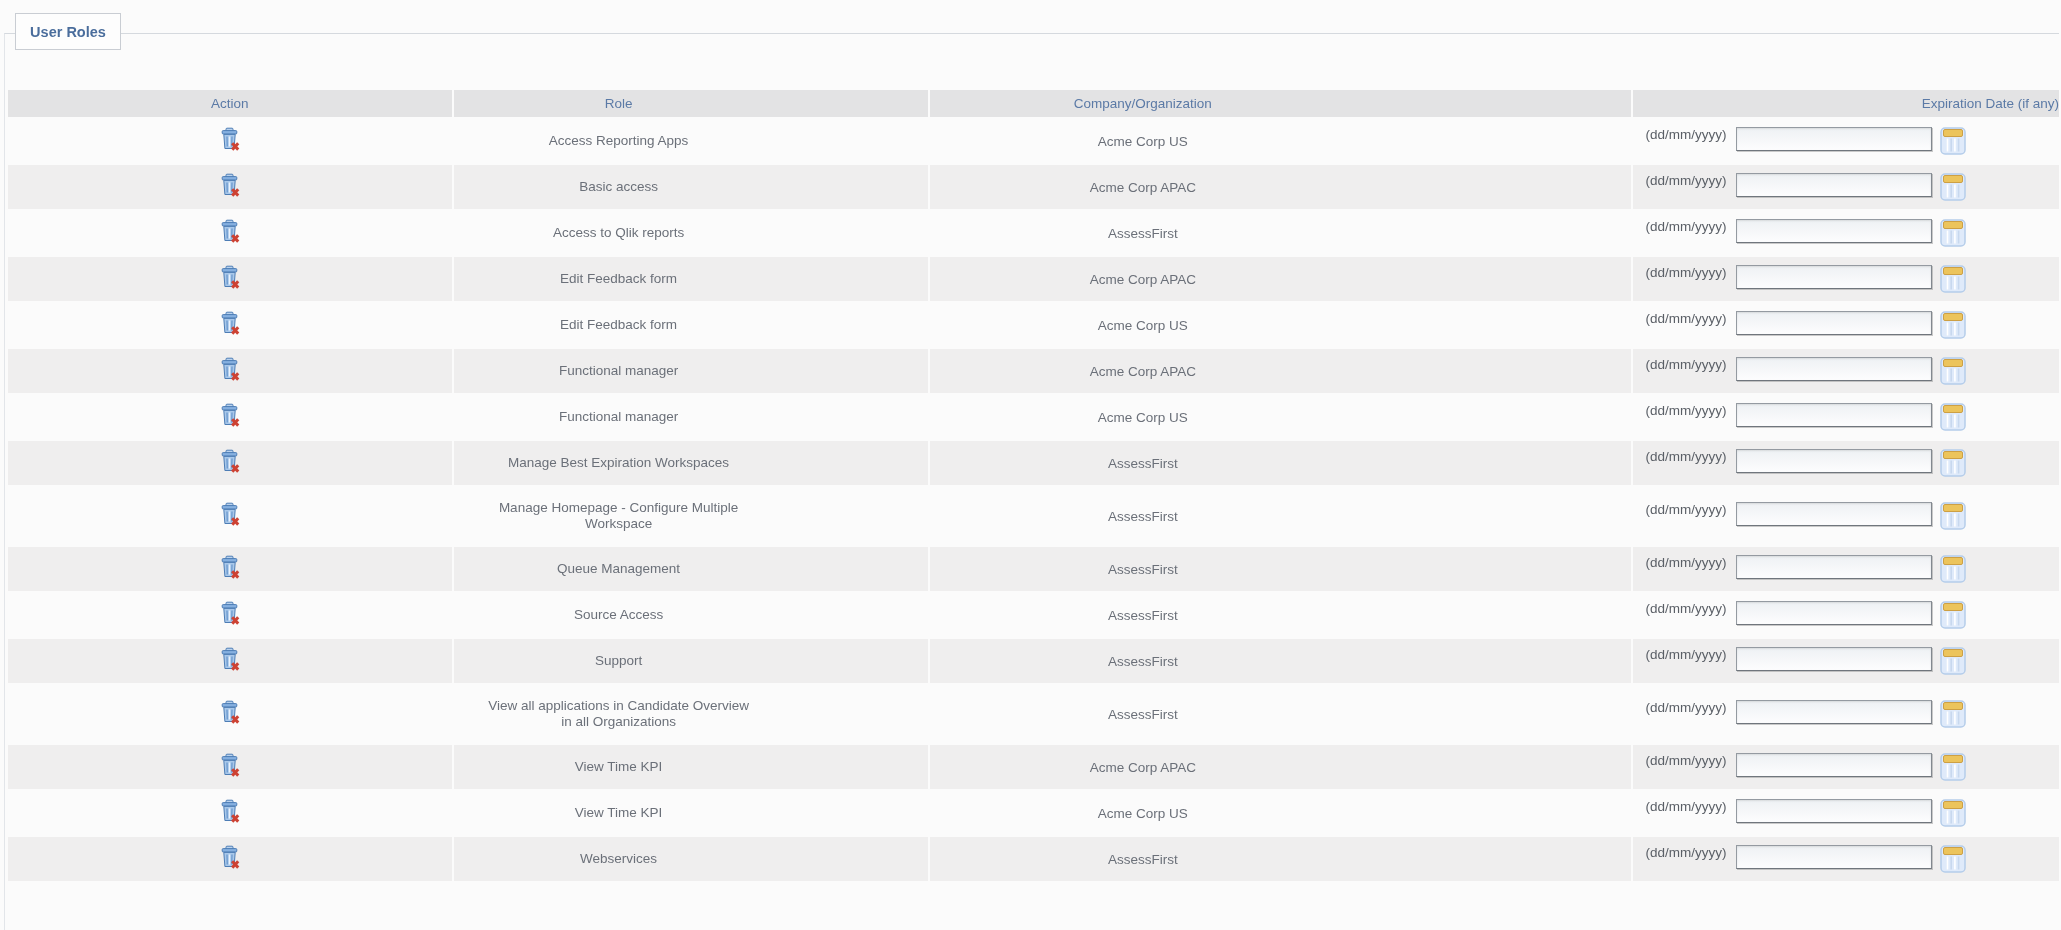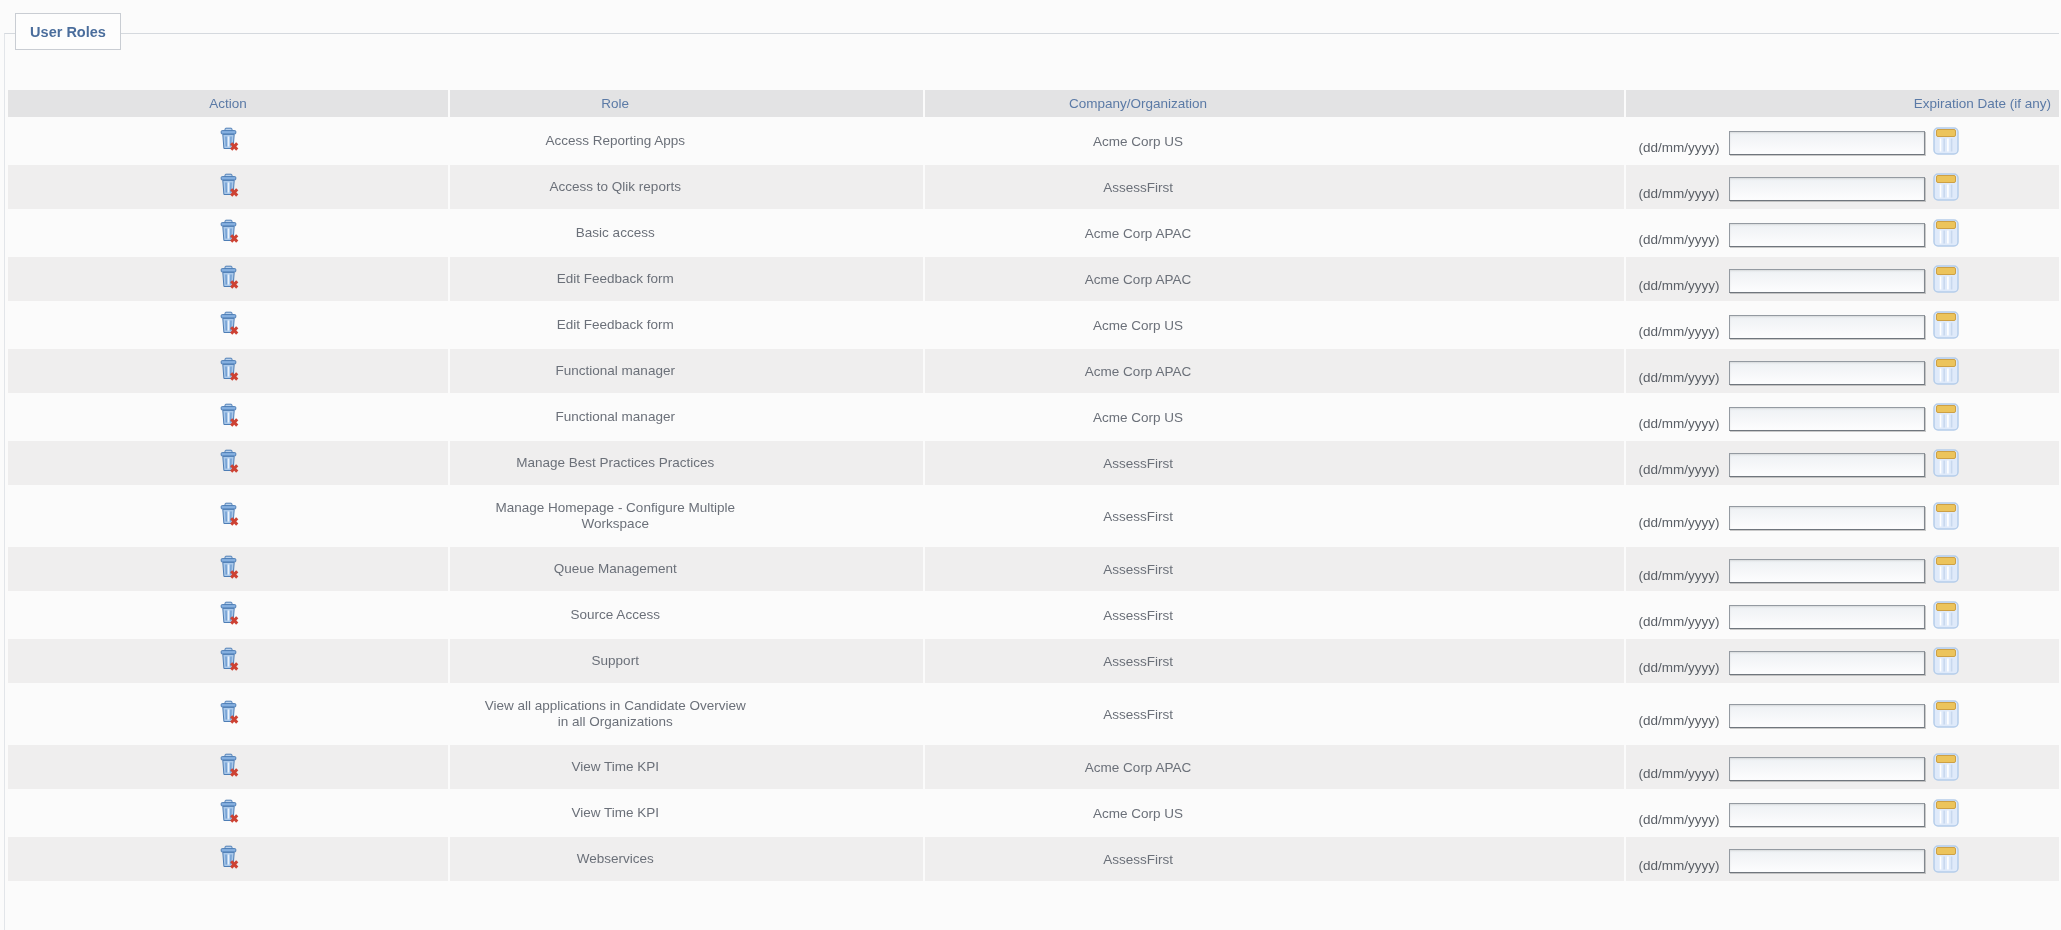--- a/index.html
+++ b/index.html
@@ -39,31 +39,31 @@
     color:#5b7aa6;
     font-weight:normal;
     font-size:13.5px;
   }
   .col-action { width:450px; text-align:center; }
   .col-role { width:445px;padding-left:32px; }
   .col-company { width:706px;margin-left:44px; }
   .col-exp { width:427px; }
   .role-inner { width:266px; text-align:center; line-height:16px; }
   .company-inner { width:426px; text-align:center; }
-  th.col-exp { text-align:right; padding-right:8px; }
+  th.col-exp { text-align:right; padding-right:0; }
   tbody td {
     height:44px;
     font-size:13.5px;
     color:#6b7079;
     background:#fbfbfb;
   }
   tbody tr:nth-child(even) td { background:#efeeee; }
   tbody tr.tall td { height:58px; }
   .trash-btn { display:inline-block; line-height:0; cursor:pointer; }
-  .exp-wrap { display:flex; align-items:flex-end; padding-left:12px; }
+  .exp-wrap { display:flex; align-items:flex-start; padding-left:12px; }
   .fmt { color:#5a5f66; margin-right:10px; white-space:nowrap; font-size:13.5px; }
   .date-input {
     width:186px; height:20px;
     border:1px solid #949aa1;
     border-bottom-color:#70767d;
     border-right-color:#82888f;
     background:linear-gradient(#eef1f4,#fdfdfe);
     box-shadow:inset 0 1px 2px rgba(0,0,0,.10), 1px 1px 0 rgba(140,140,140,.45);
     margin-right:8px;
     font-size:13px;
@@ -142,20 +142,58 @@
           <path d="M4.8 7.4 L16.2 7.4 L15.1 21.5 L5.9 21.5 Z" fill="#a9c8ea" stroke="#4d7db5" stroke-width="1"></path>
           <line x1="8" y1="9.5" x2="8.3" y2="19.5" stroke="#6f9cd0" stroke-width="1.4"></line>
           <line x1="10.5" y1="9.5" x2="10.5" y2="19.5" stroke="#eaf2fb" stroke-width="1.4"></line>
           <line x1="13" y1="9.5" x2="12.7" y2="19.5" stroke="#6f9cd0" stroke-width="1.4"></line>
           <line x1="13.2" y1="16.2" x2="19.2" y2="22.6" stroke="#cd4233" stroke-width="3"></line>
           <line x1="19.2" y1="16.2" x2="13.2" y2="22.6" stroke="#cd4233" stroke-width="3"></line>
         </svg>
       </span>
     </td>
     <td class="col-role">
+      <div class="role-inner">Basic access</div>
+    </td>
+    <td class="col-company">
+      <div class="company-inner">Acme Corp APAC</div>
+    </td>
+    <td class="col-exp">
+      <div class="exp-wrap">
+        <span class="fmt">(dd/mm/yyyy)</span>
+        <input type="text" class="date-input" value="" style="">
+        <span class="cal-btn">
+          <svg width="26" height="28" viewBox="0 0 26 28">
+            <rect x="1" y="1" width="24" height="26" rx="4" fill="#dfeafa" stroke="#b5cdea" stroke-width="1.5"></rect>
+            <rect x="3.5" y="2.5" width="19" height="7" rx="1.5" fill="#ecc45c" stroke="#cda045" stroke-width="1"></rect>
+            <line x1="7.5" y1="11.5" x2="7.5" y2="24.5" stroke="#ffffff" stroke-width="1.6"></line>
+            <line x1="11.2" y1="11.5" x2="11.2" y2="24.5" stroke="#c8d8ee" stroke-width="1.6"></line>
+            <line x1="14.9" y1="11.5" x2="14.9" y2="24.5" stroke="#ffffff" stroke-width="1.6"></line>
+            <line x1="18.6" y1="11.5" x2="18.6" y2="24.5" stroke="#c8d8ee" stroke-width="1.6"></line>
+          </svg>
+        </span>
+      </div>
+    </td>
+  </tr>
+      <tr class="data-row">
+    <td class="col-action">
+      <span class="trash-btn">
+        <svg width="21" height="25" viewBox="0 0 21 25">
+          <rect x="7" y="1.2" width="7" height="3" rx="1" fill="#b9d2ee" stroke="#4d7db5" stroke-width="1"></rect>
+          <rect x="3.2" y="3.6" width="14.6" height="3.4" rx="1" fill="#86b0e0" stroke="#4d7db5" stroke-width="1"></rect>
+          <path d="M4.8 7.4 L16.2 7.4 L15.1 21.5 L5.9 21.5 Z" fill="#a9c8ea" stroke="#4d7db5" stroke-width="1"></path>
+          <line x1="8" y1="9.5" x2="8.3" y2="19.5" stroke="#6f9cd0" stroke-width="1.4"></line>
+          <line x1="10.5" y1="9.5" x2="10.5" y2="19.5" stroke="#eaf2fb" stroke-width="1.4"></line>
+          <line x1="13" y1="9.5" x2="12.7" y2="19.5" stroke="#6f9cd0" stroke-width="1.4"></line>
+          <line x1="13.2" y1="16.2" x2="19.2" y2="22.6" stroke="#cd4233" stroke-width="3"></line>
+          <line x1="19.2" y1="16.2" x2="13.2" y2="22.6" stroke="#cd4233" stroke-width="3"></line>
+        </svg>
+      </span>
+    </td>
+    <td class="col-role">
       <div class="role-inner">Access to Qlik reports</div>
     </td>
     <td class="col-company">
       <div class="company-inner">AssessFirst</div>
     </td>
     <td class="col-exp">
       <div class="exp-wrap">
         <span class="fmt">(dd/mm/yyyy)</span>
         <input type="text" class="date-input" value="" style="">
         <span class="cal-btn">
@@ -180,21 +218,21 @@
           <path d="M4.8 7.4 L16.2 7.4 L15.1 21.5 L5.9 21.5 Z" fill="#a9c8ea" stroke="#4d7db5" stroke-width="1"></path>
           <line x1="8" y1="9.5" x2="8.3" y2="19.5" stroke="#6f9cd0" stroke-width="1.4"></line>
           <line x1="10.5" y1="9.5" x2="10.5" y2="19.5" stroke="#eaf2fb" stroke-width="1.4"></line>
           <line x1="13" y1="9.5" x2="12.7" y2="19.5" stroke="#6f9cd0" stroke-width="1.4"></line>
           <line x1="13.2" y1="16.2" x2="19.2" y2="22.6" stroke="#cd4233" stroke-width="3"></line>
           <line x1="19.2" y1="16.2" x2="13.2" y2="22.6" stroke="#cd4233" stroke-width="3"></line>
         </svg>
       </span>
     </td>
     <td class="col-role">
-      <div class="role-inner">Basic access</div>
+      <div class="role-inner">Edit Feedback form</div>
     </td>
     <td class="col-company">
       <div class="company-inner">Acme Corp APAC</div>
     </td>
     <td class="col-exp">
       <div class="exp-wrap">
         <span class="fmt">(dd/mm/yyyy)</span>
         <input type="text" class="date-input" value="" style="">
         <span class="cal-btn">
           <svg width="26" height="28" viewBox="0 0 26 28">
@@ -221,20 +259,58 @@
           <line x1="13" y1="9.5" x2="12.7" y2="19.5" stroke="#6f9cd0" stroke-width="1.4"></line>
           <line x1="13.2" y1="16.2" x2="19.2" y2="22.6" stroke="#cd4233" stroke-width="3"></line>
           <line x1="19.2" y1="16.2" x2="13.2" y2="22.6" stroke="#cd4233" stroke-width="3"></line>
         </svg>
       </span>
     </td>
     <td class="col-role">
       <div class="role-inner">Edit Feedback form</div>
     </td>
     <td class="col-company">
+      <div class="company-inner">Acme Corp US</div>
+    </td>
+    <td class="col-exp">
+      <div class="exp-wrap">
+        <span class="fmt">(dd/mm/yyyy)</span>
+        <input type="text" class="date-input" value="" style="">
+        <span class="cal-btn">
+          <svg width="26" height="28" viewBox="0 0 26 28">
+            <rect x="1" y="1" width="24" height="26" rx="4" fill="#dfeafa" stroke="#b5cdea" stroke-width="1.5"></rect>
+            <rect x="3.5" y="2.5" width="19" height="7" rx="1.5" fill="#ecc45c" stroke="#cda045" stroke-width="1"></rect>
+            <line x1="7.5" y1="11.5" x2="7.5" y2="24.5" stroke="#ffffff" stroke-width="1.6"></line>
+            <line x1="11.2" y1="11.5" x2="11.2" y2="24.5" stroke="#c8d8ee" stroke-width="1.6"></line>
+            <line x1="14.9" y1="11.5" x2="14.9" y2="24.5" stroke="#ffffff" stroke-width="1.6"></line>
+            <line x1="18.6" y1="11.5" x2="18.6" y2="24.5" stroke="#c8d8ee" stroke-width="1.6"></line>
+          </svg>
+        </span>
+      </div>
+    </td>
+  </tr>
+      <tr class="data-row">
+    <td class="col-action">
+      <span class="trash-btn">
+        <svg width="21" height="25" viewBox="0 0 21 25">
+          <rect x="7" y="1.2" width="7" height="3" rx="1" fill="#b9d2ee" stroke="#4d7db5" stroke-width="1"></rect>
+          <rect x="3.2" y="3.6" width="14.6" height="3.4" rx="1" fill="#86b0e0" stroke="#4d7db5" stroke-width="1"></rect>
+          <path d="M4.8 7.4 L16.2 7.4 L15.1 21.5 L5.9 21.5 Z" fill="#a9c8ea" stroke="#4d7db5" stroke-width="1"></path>
+          <line x1="8" y1="9.5" x2="8.3" y2="19.5" stroke="#6f9cd0" stroke-width="1.4"></line>
+          <line x1="10.5" y1="9.5" x2="10.5" y2="19.5" stroke="#eaf2fb" stroke-width="1.4"></line>
+          <line x1="13" y1="9.5" x2="12.7" y2="19.5" stroke="#6f9cd0" stroke-width="1.4"></line>
+          <line x1="13.2" y1="16.2" x2="19.2" y2="22.6" stroke="#cd4233" stroke-width="3"></line>
+          <line x1="19.2" y1="16.2" x2="13.2" y2="22.6" stroke="#cd4233" stroke-width="3"></line>
+        </svg>
+      </span>
+    </td>
+    <td class="col-role">
+      <div class="role-inner">Functional manager</div>
+    </td>
+    <td class="col-company">
       <div class="company-inner">Acme Corp APAC</div>
     </td>
     <td class="col-exp">
       <div class="exp-wrap">
         <span class="fmt">(dd/mm/yyyy)</span>
         <input type="text" class="date-input" value="" style="">
         <span class="cal-btn">
           <svg width="26" height="28" viewBox="0 0 26 28">
             <rect x="1" y="1" width="24" height="26" rx="4" fill="#dfeafa" stroke="#b5cdea" stroke-width="1.5"></rect>
             <rect x="3.5" y="2.5" width="19" height="7" rx="1.5" fill="#ecc45c" stroke="#cda045" stroke-width="1"></rect>
@@ -256,21 +332,21 @@
           <path d="M4.8 7.4 L16.2 7.4 L15.1 21.5 L5.9 21.5 Z" fill="#a9c8ea" stroke="#4d7db5" stroke-width="1"></path>
           <line x1="8" y1="9.5" x2="8.3" y2="19.5" stroke="#6f9cd0" stroke-width="1.4"></line>
           <line x1="10.5" y1="9.5" x2="10.5" y2="19.5" stroke="#eaf2fb" stroke-width="1.4"></line>
           <line x1="13" y1="9.5" x2="12.7" y2="19.5" stroke="#6f9cd0" stroke-width="1.4"></line>
           <line x1="13.2" y1="16.2" x2="19.2" y2="22.6" stroke="#cd4233" stroke-width="3"></line>
           <line x1="19.2" y1="16.2" x2="13.2" y2="22.6" stroke="#cd4233" stroke-width="3"></line>
         </svg>
       </span>
     </td>
     <td class="col-role">
-      <div class="role-inner">Edit Feedback form</div>
+      <div class="role-inner">Functional manager</div>
     </td>
     <td class="col-company">
       <div class="company-inner">Acme Corp US</div>
     </td>
     <td class="col-exp">
       <div class="exp-wrap">
         <span class="fmt">(dd/mm/yyyy)</span>
         <input type="text" class="date-input" value="" style="">
         <span class="cal-btn">
           <svg width="26" height="28" viewBox="0 0 26 28">
@@ -294,97 +370,21 @@
           <path d="M4.8 7.4 L16.2 7.4 L15.1 21.5 L5.9 21.5 Z" fill="#a9c8ea" stroke="#4d7db5" stroke-width="1"></path>
           <line x1="8" y1="9.5" x2="8.3" y2="19.5" stroke="#6f9cd0" stroke-width="1.4"></line>
           <line x1="10.5" y1="9.5" x2="10.5" y2="19.5" stroke="#eaf2fb" stroke-width="1.4"></line>
           <line x1="13" y1="9.5" x2="12.7" y2="19.5" stroke="#6f9cd0" stroke-width="1.4"></line>
           <line x1="13.2" y1="16.2" x2="19.2" y2="22.6" stroke="#cd4233" stroke-width="3"></line>
           <line x1="19.2" y1="16.2" x2="13.2" y2="22.6" stroke="#cd4233" stroke-width="3"></line>
         </svg>
       </span>
     </td>
     <td class="col-role">
-      <div class="role-inner">Functional manager</div>
-    </td>
-    <td class="col-company">
-      <div class="company-inner">Acme Corp APAC</div>
-    </td>
-    <td class="col-exp">
-      <div class="exp-wrap">
-        <span class="fmt">(dd/mm/yyyy)</span>
-        <input type="text" class="date-input" value="" style="">
-        <span class="cal-btn">
-          <svg width="26" height="28" viewBox="0 0 26 28">
-            <rect x="1" y="1" width="24" height="26" rx="4" fill="#dfeafa" stroke="#b5cdea" stroke-width="1.5"></rect>
-            <rect x="3.5" y="2.5" width="19" height="7" rx="1.5" fill="#ecc45c" stroke="#cda045" stroke-width="1"></rect>
-            <line x1="7.5" y1="11.5" x2="7.5" y2="24.5" stroke="#ffffff" stroke-width="1.6"></line>
-            <line x1="11.2" y1="11.5" x2="11.2" y2="24.5" stroke="#c8d8ee" stroke-width="1.6"></line>
-            <line x1="14.9" y1="11.5" x2="14.9" y2="24.5" stroke="#ffffff" stroke-width="1.6"></line>
-            <line x1="18.6" y1="11.5" x2="18.6" y2="24.5" stroke="#c8d8ee" stroke-width="1.6"></line>
-          </svg>
-        </span>
-      </div>
-    </td>
-  </tr>
-      <tr class="data-row">
-    <td class="col-action">
-      <span class="trash-btn">
-        <svg width="21" height="25" viewBox="0 0 21 25">
-          <rect x="7" y="1.2" width="7" height="3" rx="1" fill="#b9d2ee" stroke="#4d7db5" stroke-width="1"></rect>
-          <rect x="3.2" y="3.6" width="14.6" height="3.4" rx="1" fill="#86b0e0" stroke="#4d7db5" stroke-width="1"></rect>
-          <path d="M4.8 7.4 L16.2 7.4 L15.1 21.5 L5.9 21.5 Z" fill="#a9c8ea" stroke="#4d7db5" stroke-width="1"></path>
-          <line x1="8" y1="9.5" x2="8.3" y2="19.5" stroke="#6f9cd0" stroke-width="1.4"></line>
-          <line x1="10.5" y1="9.5" x2="10.5" y2="19.5" stroke="#eaf2fb" stroke-width="1.4"></line>
-          <line x1="13" y1="9.5" x2="12.7" y2="19.5" stroke="#6f9cd0" stroke-width="1.4"></line>
-          <line x1="13.2" y1="16.2" x2="19.2" y2="22.6" stroke="#cd4233" stroke-width="3"></line>
-          <line x1="19.2" y1="16.2" x2="13.2" y2="22.6" stroke="#cd4233" stroke-width="3"></line>
-        </svg>
-      </span>
-    </td>
-    <td class="col-role">
-      <div class="role-inner">Functional manager</div>
-    </td>
-    <td class="col-company">
-      <div class="company-inner">Acme Corp US</div>
-    </td>
-    <td class="col-exp">
-      <div class="exp-wrap">
-        <span class="fmt">(dd/mm/yyyy)</span>
-        <input type="text" class="date-input" value="" style="">
-        <span class="cal-btn">
-          <svg width="26" height="28" viewBox="0 0 26 28">
-            <rect x="1" y="1" width="24" height="26" rx="4" fill="#dfeafa" stroke="#b5cdea" stroke-width="1.5"></rect>
-            <rect x="3.5" y="2.5" width="19" height="7" rx="1.5" fill="#ecc45c" stroke="#cda045" stroke-width="1"></rect>
-            <line x1="7.5" y1="11.5" x2="7.5" y2="24.5" stroke="#ffffff" stroke-width="1.6"></line>
-            <line x1="11.2" y1="11.5" x2="11.2" y2="24.5" stroke="#c8d8ee" stroke-width="1.6"></line>
-            <line x1="14.9" y1="11.5" x2="14.9" y2="24.5" stroke="#ffffff" stroke-width="1.6"></line>
-            <line x1="18.6" y1="11.5" x2="18.6" y2="24.5" stroke="#c8d8ee" stroke-width="1.6"></line>
-          </svg>
-        </span>
-      </div>
-    </td>
-  </tr>
-      <tr class="data-row">
-    <td class="col-action">
-      <span class="trash-btn">
-        <svg width="21" height="25" viewBox="0 0 21 25">
-          <rect x="7" y="1.2" width="7" height="3" rx="1" fill="#b9d2ee" stroke="#4d7db5" stroke-width="1"></rect>
-          <rect x="3.2" y="3.6" width="14.6" height="3.4" rx="1" fill="#86b0e0" stroke="#4d7db5" stroke-width="1"></rect>
-          <path d="M4.8 7.4 L16.2 7.4 L15.1 21.5 L5.9 21.5 Z" fill="#a9c8ea" stroke="#4d7db5" stroke-width="1"></path>
-          <line x1="8" y1="9.5" x2="8.3" y2="19.5" stroke="#6f9cd0" stroke-width="1.4"></line>
-          <line x1="10.5" y1="9.5" x2="10.5" y2="19.5" stroke="#eaf2fb" stroke-width="1.4"></line>
-          <line x1="13" y1="9.5" x2="12.7" y2="19.5" stroke="#6f9cd0" stroke-width="1.4"></line>
-          <line x1="13.2" y1="16.2" x2="19.2" y2="22.6" stroke="#cd4233" stroke-width="3"></line>
-          <line x1="19.2" y1="16.2" x2="13.2" y2="22.6" stroke="#cd4233" stroke-width="3"></line>
-        </svg>
-      </span>
-    </td>
-    <td class="col-role">
-      <div class="role-inner">Manage Best Practices Practices</div>
+      <div class="role-inner">Manage Best Expiration Workspaces</div>
     </td>
     <td class="col-company">
       <div class="company-inner">AssessFirst</div>
     </td>
     <td class="col-exp">
       <div class="exp-wrap">
         <span class="fmt">(dd/mm/yyyy)</span>
         <input type="text" class="date-input" value="" style="">
         <span class="cal-btn">
           <svg width="26" height="28" viewBox="0 0 26 28">

